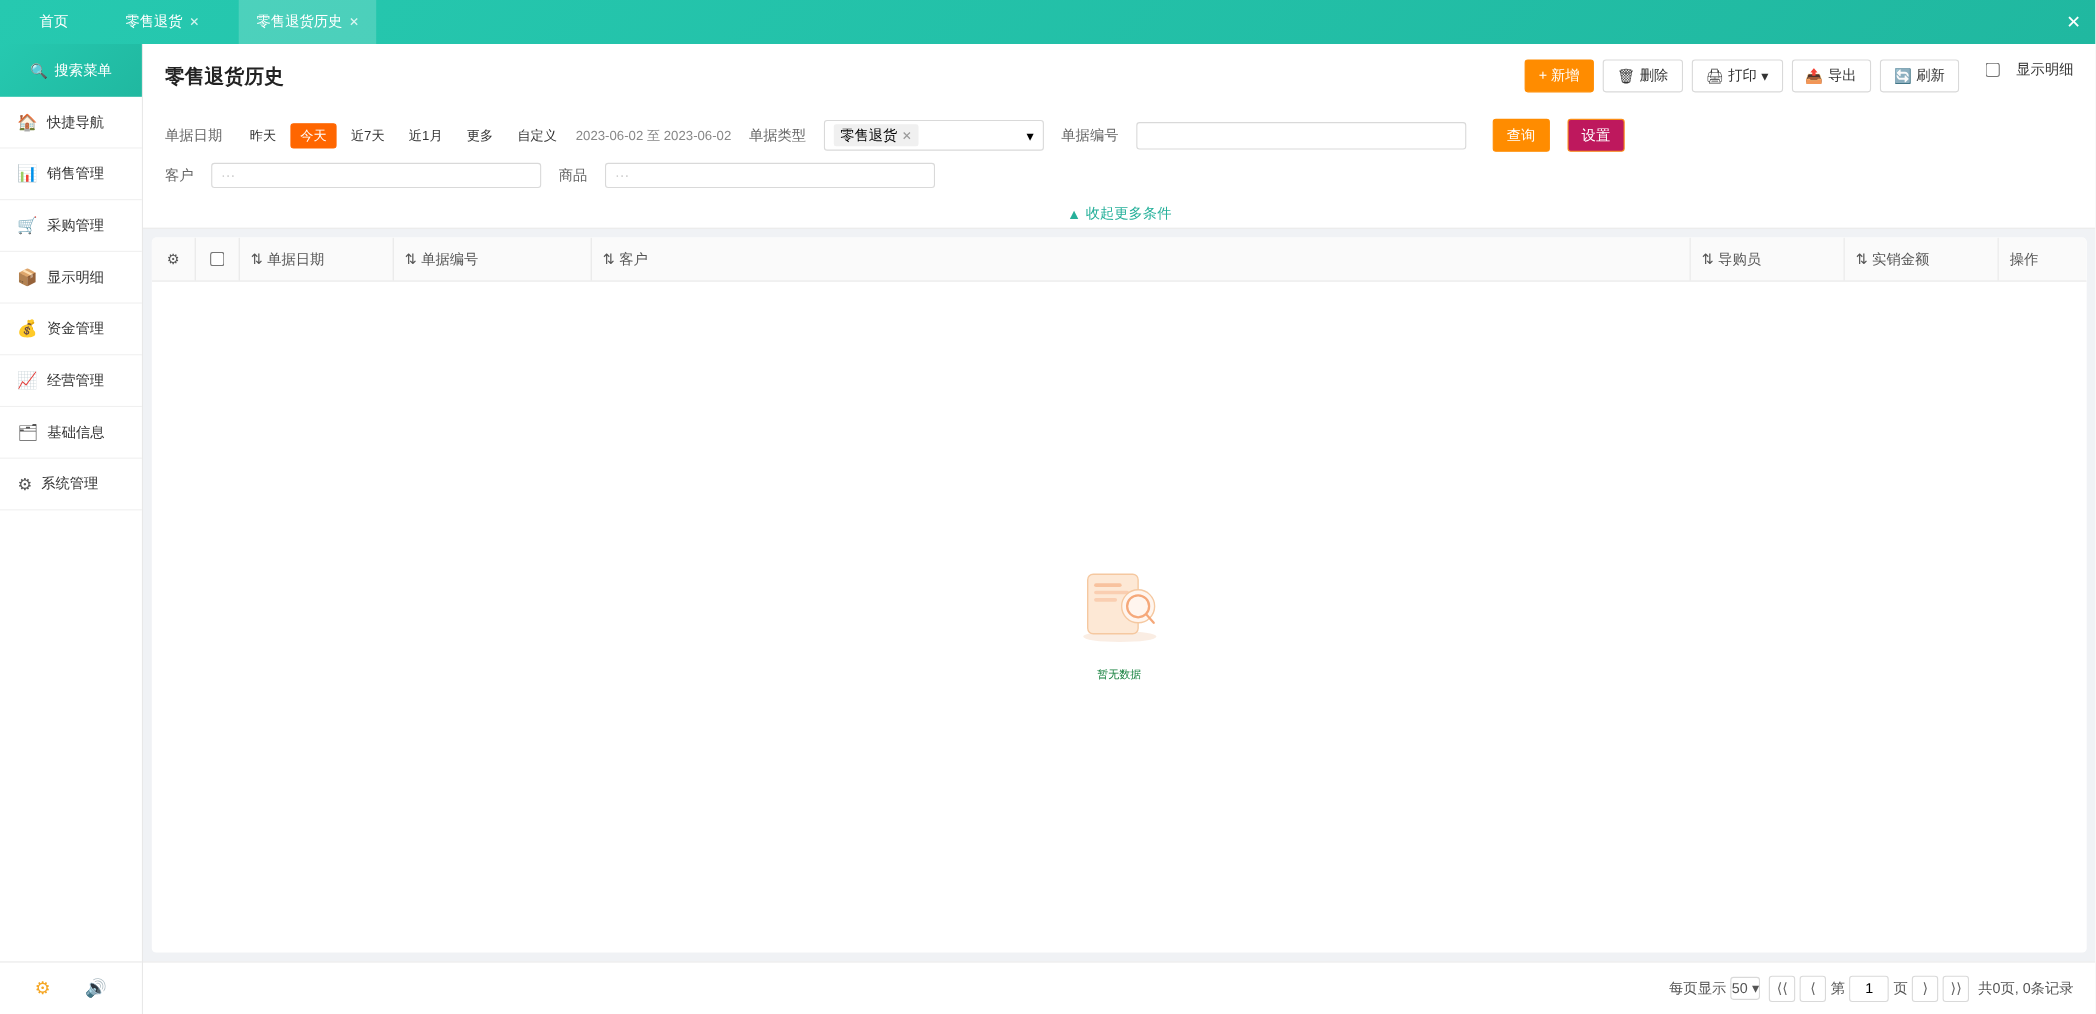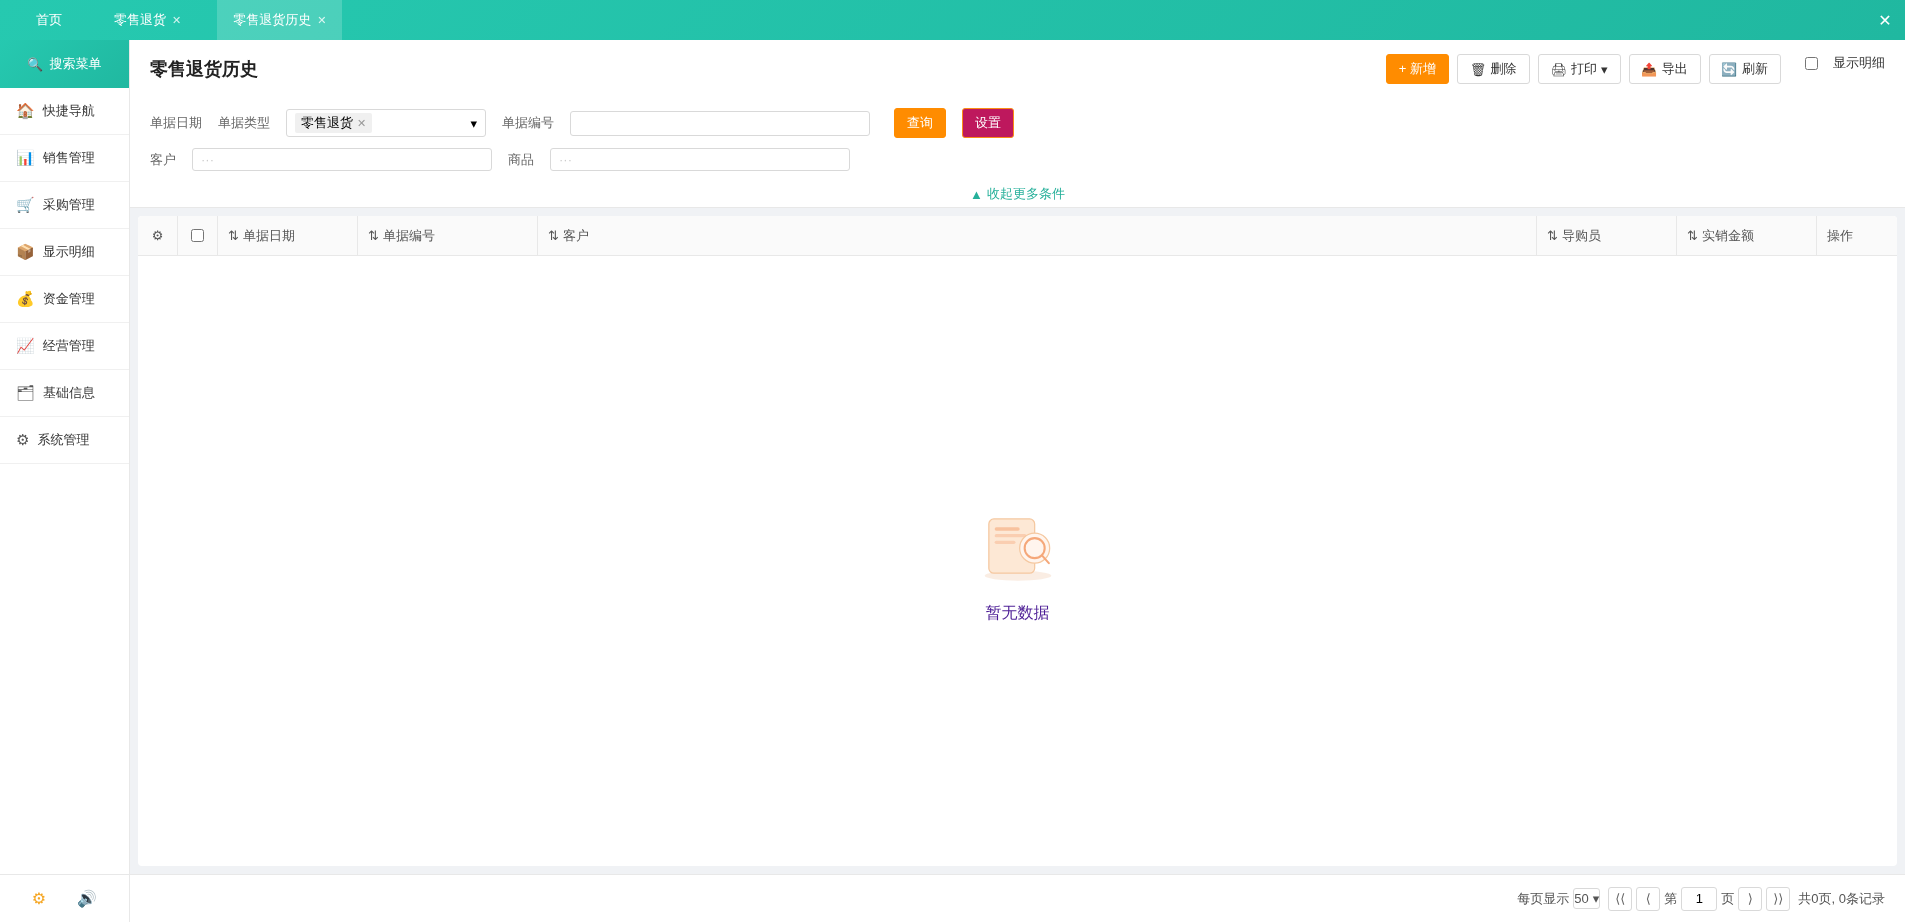--- a/index.html
+++ b/index.html
@@ -297,22 +297,22 @@
       flex-direction: column;
       align-items: center;
       justify-content: center;
       gap: 14px;
     }
     .empty-icon {
       width: 100px;
       height: 90px;
     }
     .empty-text {
-      color: #4c1d95;
-      font-size: 16px;
+      color: #15803d;
+      font-size: 10px;
     }
 
     
     .pagination-bar {
       height: 48px;
       background: #fff;
       border-top: 1px solid #e8e8e8;
       display: flex;
       align-items: center;
       justify-content: flex-end;
@@ -457,20 +457,29 @@
             <input type="checkbox" style="">
             <span>显示明细</span>
           </label>
         </div>
       </div>
 
       <div class="filter-area">
 
         <div class="filter-row">
           <span class="filter-label">单据日期</span>
+          <div class="filter-date-btns">
+            <span class="date-btn">昨天</span>
+            <span class="date-btn active">今天</span>
+            <span class="date-btn">近7天</span>
+            <span class="date-btn">近1月</span>
+            <span class="date-btn">更多</span>
+            <span class="date-btn">自定义</span>
+            <span class="date-range">2023-06-02 至 2023-06-02</span>
+          </div>
 
           <span class="filter-label">单据类型</span>
           <div class="filter-select">
             <div class="filter-tag">
               <span>零售退货</span>
               <span class="close">✕</span>
             </div>
             <span style="flex:1"></span>
             <span>▾</span>
           </div>

